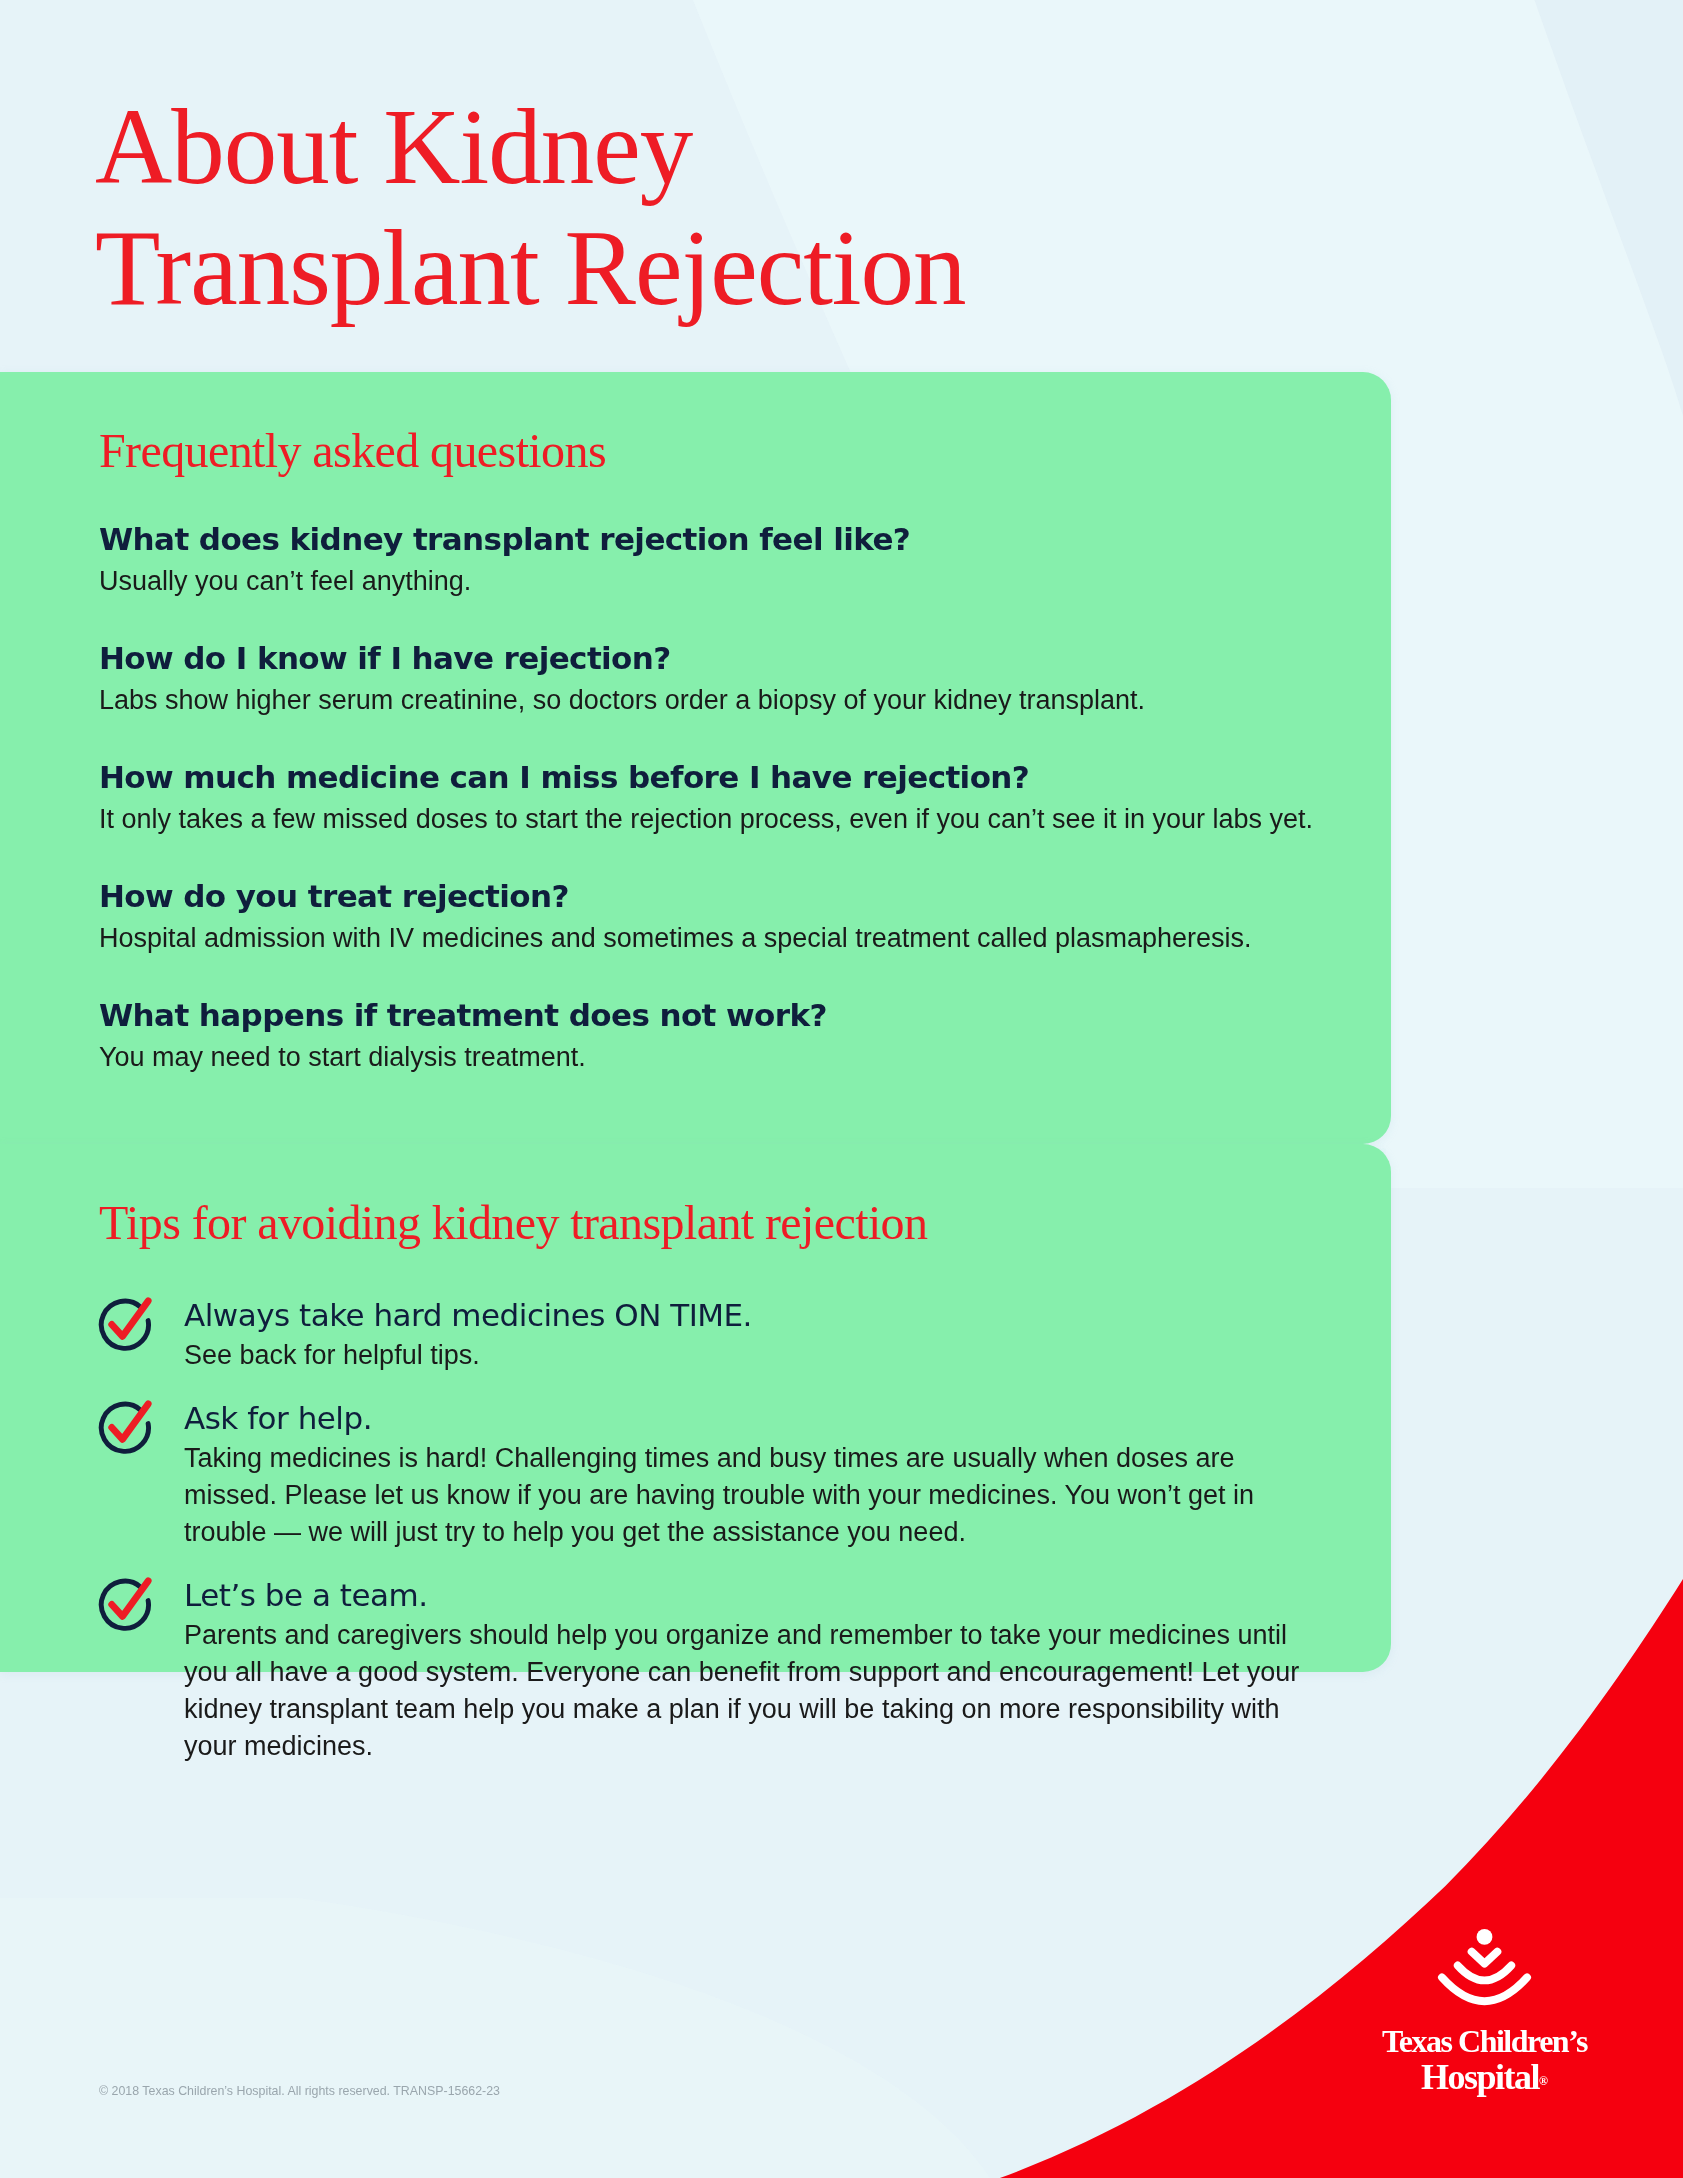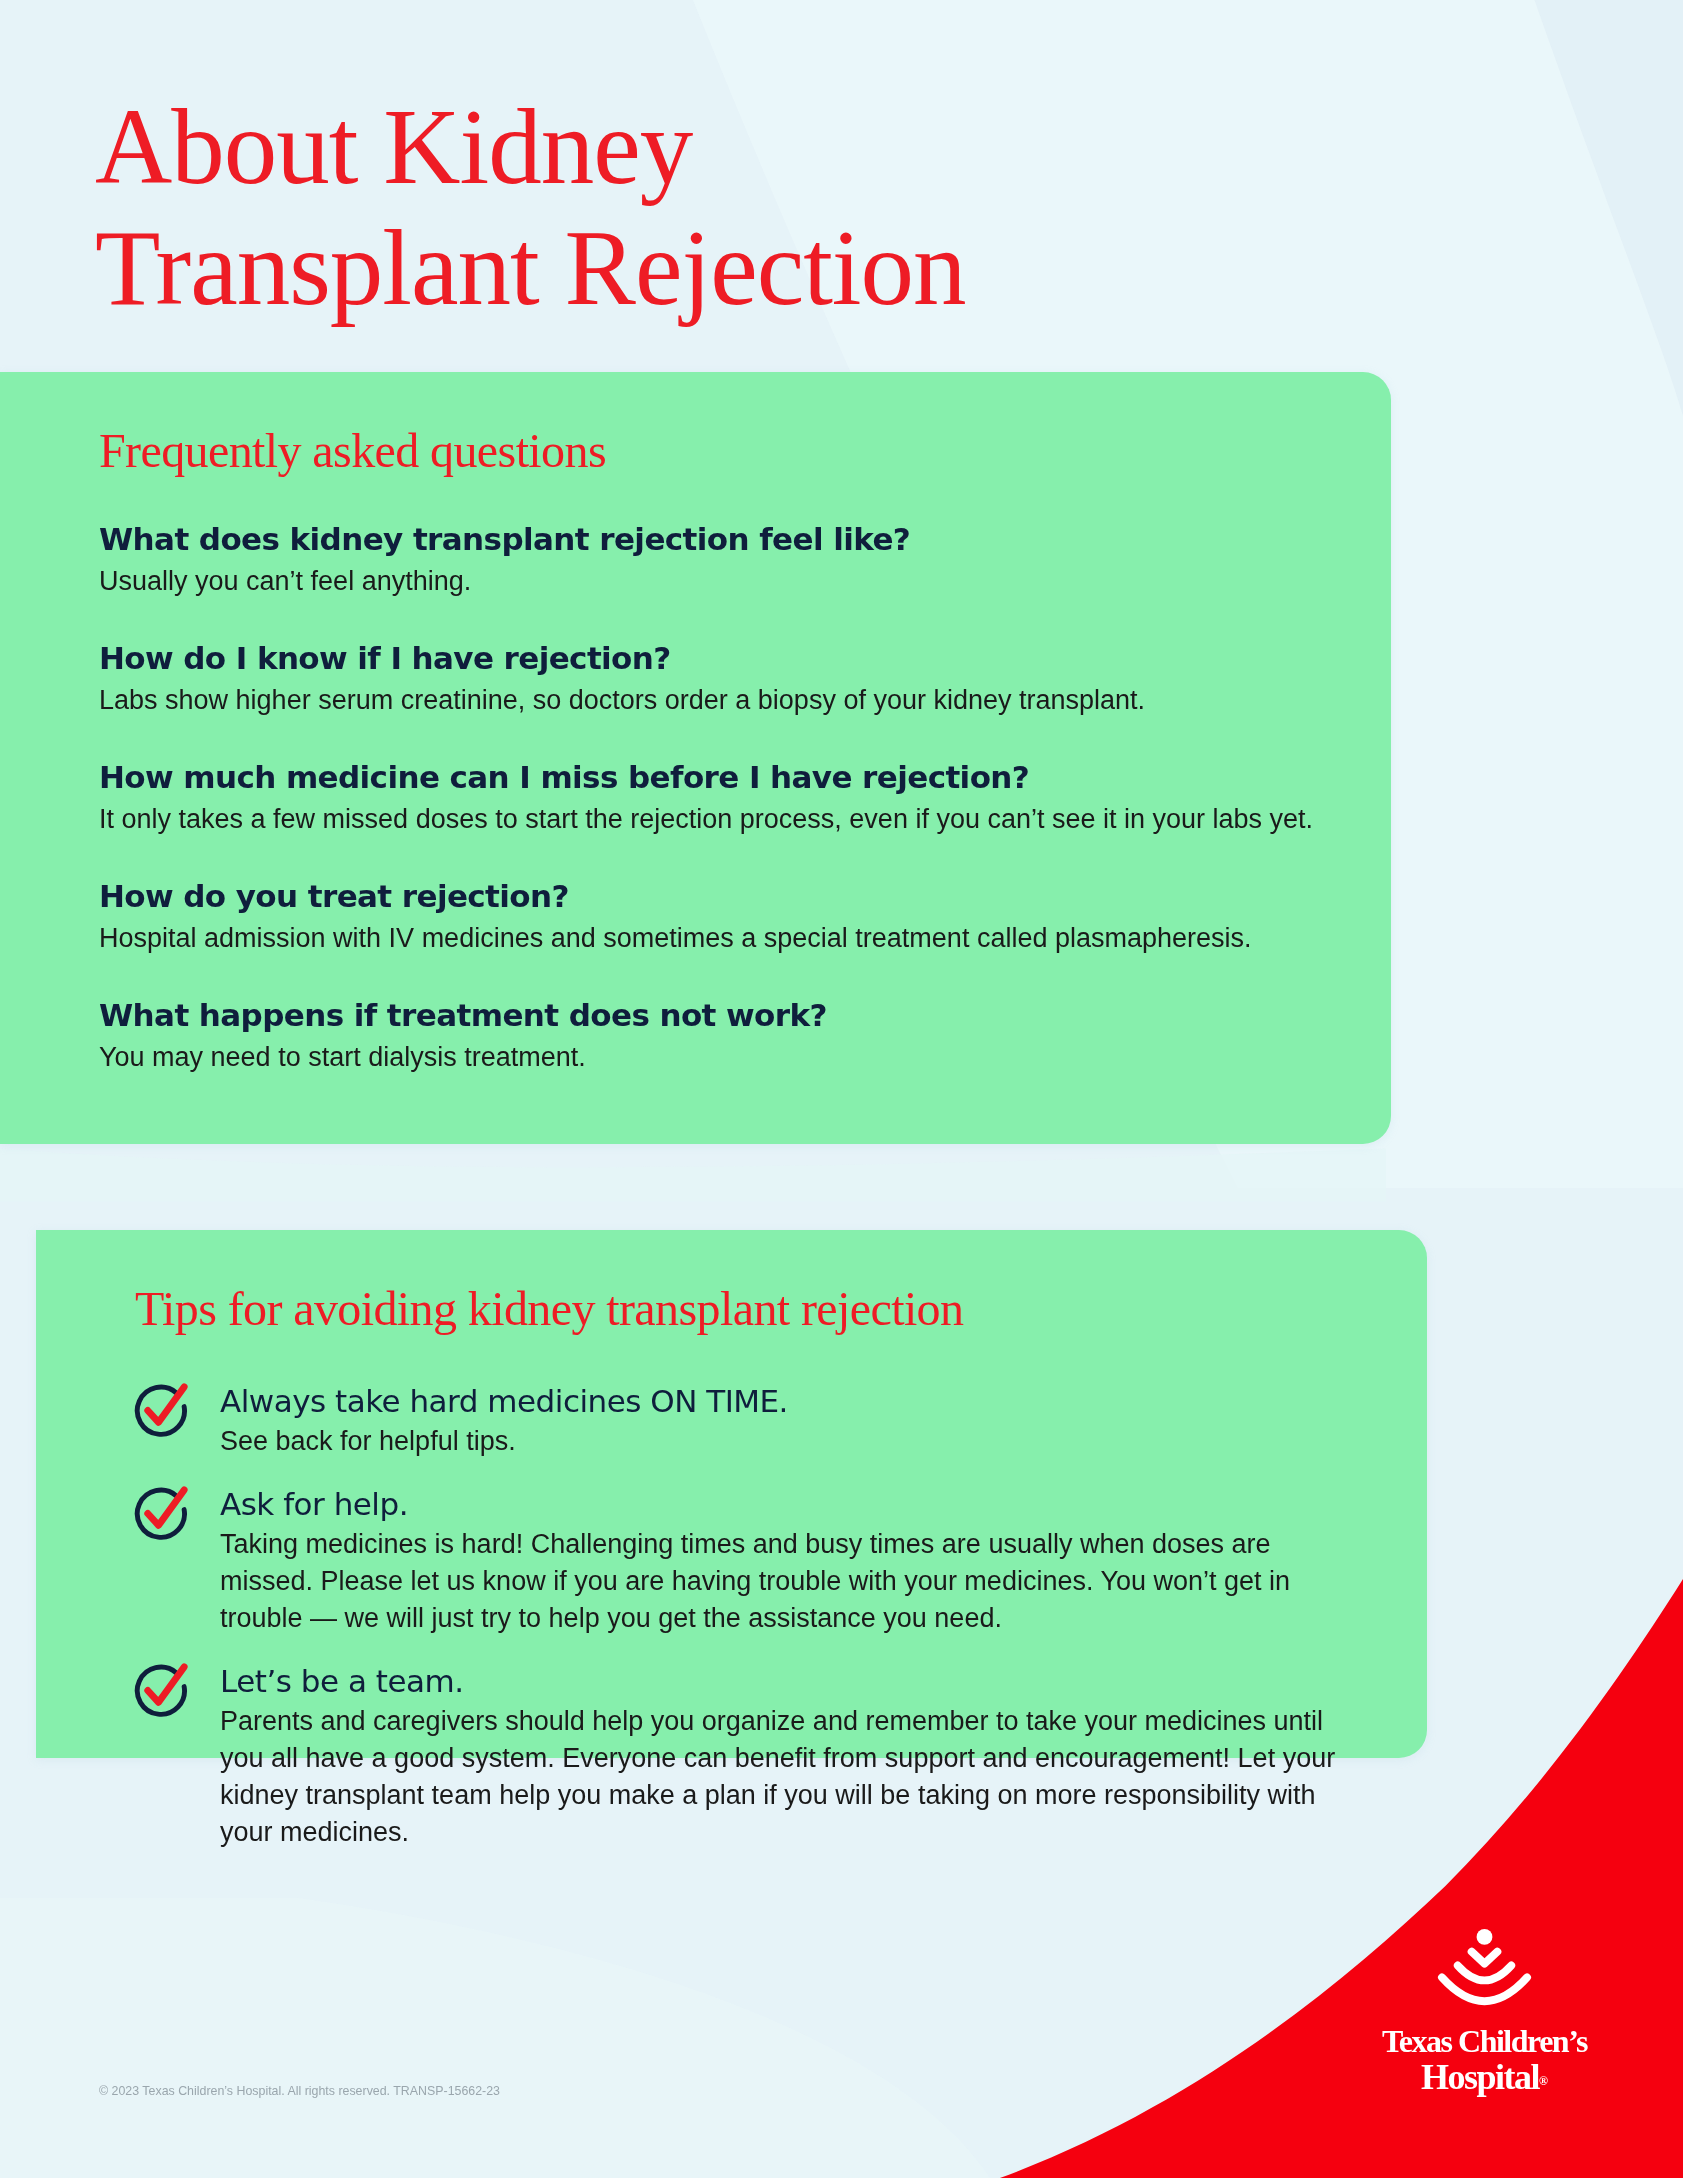--- a/index.html
+++ b/index.html
@@ -15,21 +15,21 @@
     font-weight: 400; font-size: 107px; line-height: 121px; letter-spacing: -1px;
     color: #EE1C25;
   }
   .title span { display: block; }
   .card {
     position: absolute; left: 0; width: 1391px; background: #86efac;
     border-radius: 0 28px 28px 0;
     box-shadow: 0 2px 10px rgba(160, 200, 215, 0.18);
   }
   .card-faq { top: 372px; height: 772px; }
-  .card-tips { top: 1230px; height: 528px; margin-left: 36px; }
+  .card-tips { top: 1144px; height: 528px; }
   .section-heading {
     position: absolute; left: 99px; margin: 0;
     font-family: "Liberation Serif", "DejaVu Serif", serif;
     font-weight: 400; font-size: 48px; letter-spacing: -0.6px;
     color: #EE1C25; line-height: 55px;
   }
   .card-faq .section-heading { top: 51px; }
   .card-tips .section-heading { top: 51px; }
   .faq-list { position: absolute; left: 99px; top: 147px; right: 40px; margin: 0; padding: 0; list-style: none; }
   .faq-item { height: 119px; }
@@ -147,14 +147,14 @@
   <svg class="logo-mark" viewBox="0 0 110 92">
     <circle cx="55" cy="11" r="8" fill="#FFFFFF"></circle>
     <path d="M42 26 L55 38 L68 26" fill="none" stroke="#FFFFFF" stroke-width="8" stroke-linecap="round" stroke-linejoin="round"></path>
     <path d="M28 40 Q 55 70 82 40" fill="none" stroke="#FFFFFF" stroke-width="8" stroke-linecap="round"></path>
     <path d="M12 52 Q 55 100 98 52" fill="none" stroke="#FFFFFF" stroke-width="8" stroke-linecap="round"></path>
   </svg>
   <span class="logo-line1">Texas Children’s</span>
   <span class="logo-line2"><span>Hospital</span><sup>®</sup></span>
 </div>
 
-<div class="footer-copy">© 2023 Texas Children’s Hospital. All rights reserved. TRANSP-15662-23</div>
+<div class="footer-copy">© 2018 Texas Children’s Hospital. All rights reserved. TRANSP-15662-23</div>
 
 
 </body></html>

